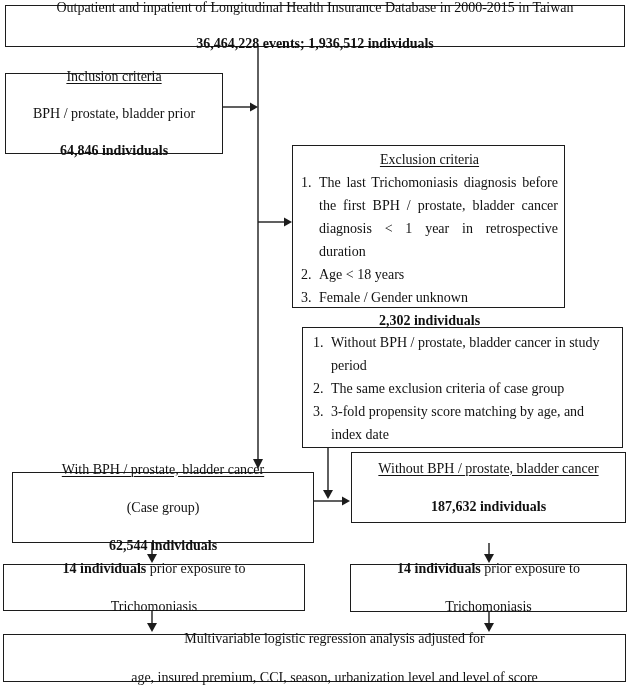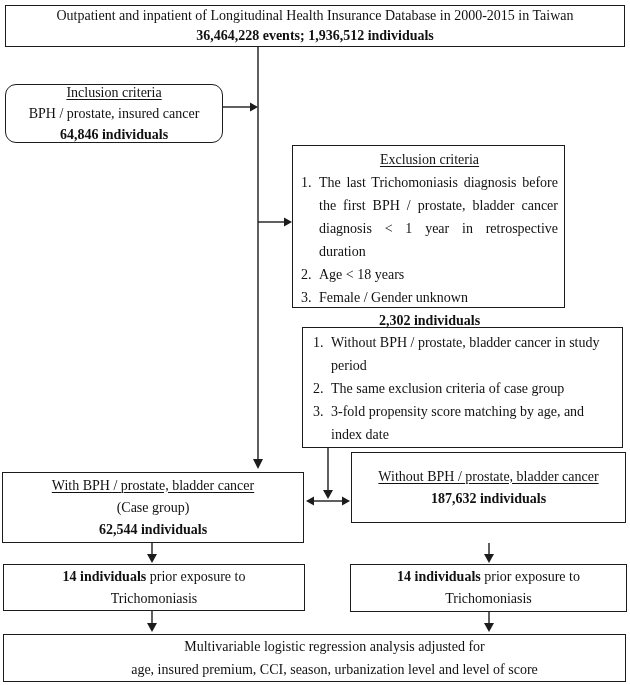--- a/index.html
+++ b/index.html
@@ -27,31 +27,31 @@
   }
   .box {
     position: absolute;
     box-sizing: border-box;
     border: 1.5px solid #1c1c1c;
     background: #ffffff;
     display: flex;
     flex-direction: column;
     justify-content: center;
   }
-  .centered { text-align: center; }
+  .centered { text-align: center; gap: 16px; }
   .line { line-height: 22px; }
   .u { text-decoration: underline; text-underline-offset: 2px; }
   .b { font-weight: bold; }
 
   
   .top-box { left: 5px; top: 5px; width: 620px; height: 42px; }
   .top-box .line { line-height: 20px; }
 
   
-  .inclusion-box { left: 5px; top: 84px; width: 218px; height: 59px; border-radius: 11px; }
+  .inclusion-box { left: 5px; top: 73px; width: 218px; height: 81px; }
   .inclusion-box .line { line-height: 21px; }
 
   
   .exclusion-box {
     left: 292px; top: 145px; width: 273px; height: 163px;
     padding: 2px 6px 2px 8px;
     justify-content: flex-start;
   }
   .exclusion-box .line, .exclusion-box .li { line-height: 23px; }
 
@@ -62,21 +62,21 @@
     justify-content: flex-start;
   }
   .matching-box .li { line-height: 23px; }
 
   .li { display: flex; }
   .li .num { flex: 0 0 18px; }
   .li .txt { flex: 1 1 auto; }
   .justify { text-align: justify; }
 
   
-  .case-box { left: 2px; top: 472px; width: 302px; height: 71px; }
+  .case-box { left: 12px; top: 472px; width: 302px; height: 71px; }
   .control-box { left: 351px; top: 452px; width: 275px; height: 71px; }
 
   
   .case-exposure-box { left: 3px; top: 564px; width: 302px; height: 47px; }
   .control-exposure-box { left: 350px; top: 564px; width: 277px; height: 48px; }
 
   
   .analysis-box { left: 3px; top: 634px; width: 623px; height: 48px; padding-left: 40px; }
   .analysis-box .line { line-height: 23px; }
 </style>
@@ -125,21 +125,21 @@
     </g>
   </svg>
 
   <div class="box top-box centered">
     <div class="line">Outpatient and inpatient of Longitudinal Health Insurance Database in 2000-2015 in Taiwan</div>
     <div class="line b">36,464,228 events; 1,936,512 individuals</div>
   </div>
 
   <div class="box inclusion-box centered">
     <div class="line u">Inclusion criteria</div>
-    <div class="line">BPH / prostate, insured cancer</div>
+    <div class="line">BPH / prostate, bladder prior</div>
     <div class="line b">64,846 individuals</div>
   </div>
 
   <div class="box exclusion-box">
     <div class="line centered u">Exclusion criteria</div>
     <div class="li">
       <span class="num">1.</span>
       <span class="txt justify">The last Trichomoniasis diagnosis before the first BPH / prostate, bladder cancer diagnosis &lt; 1 year in retrospective duration</span>
     </div>
     <div class="li">

